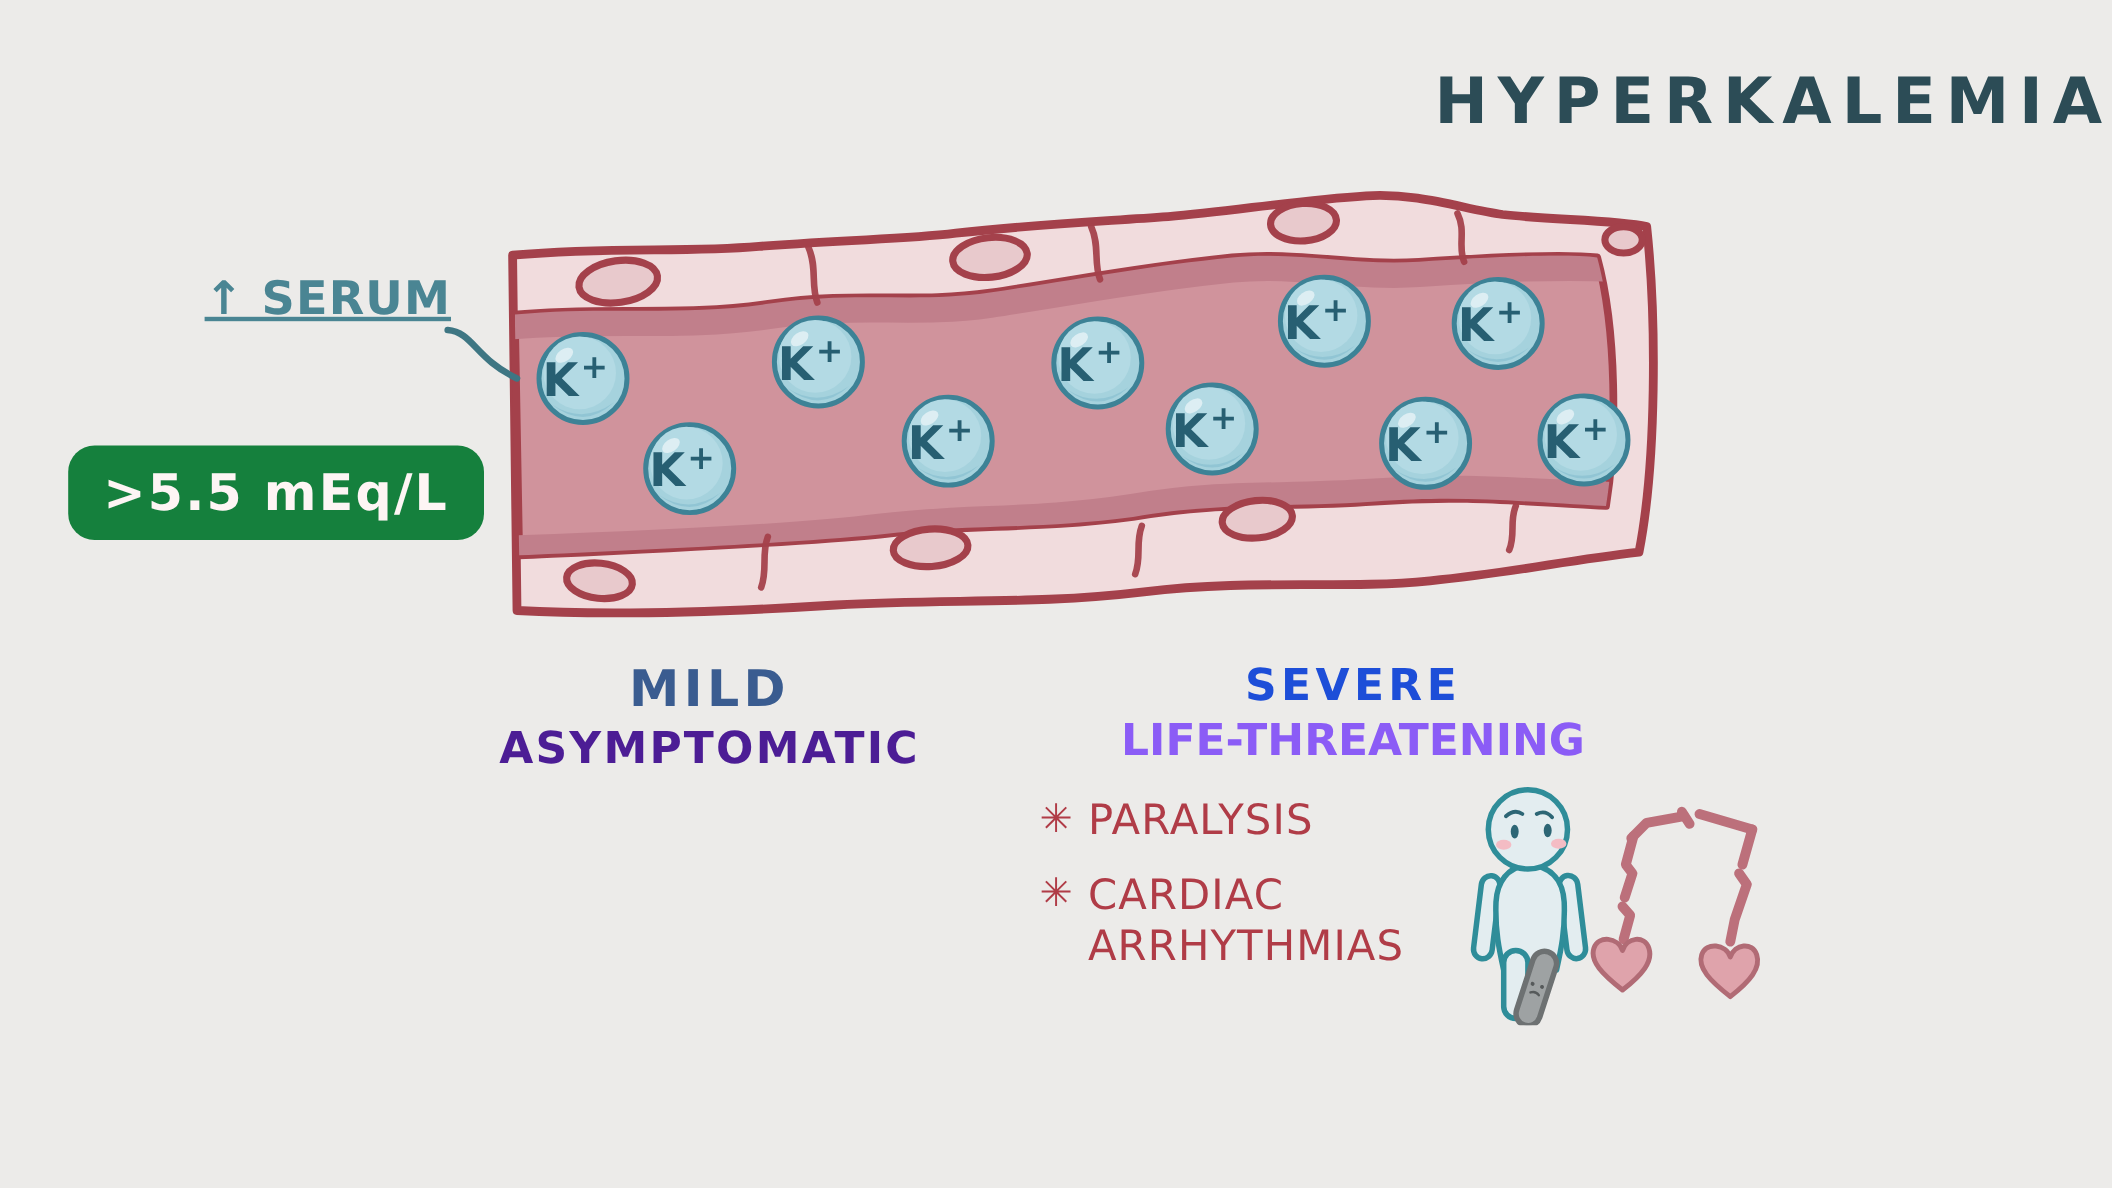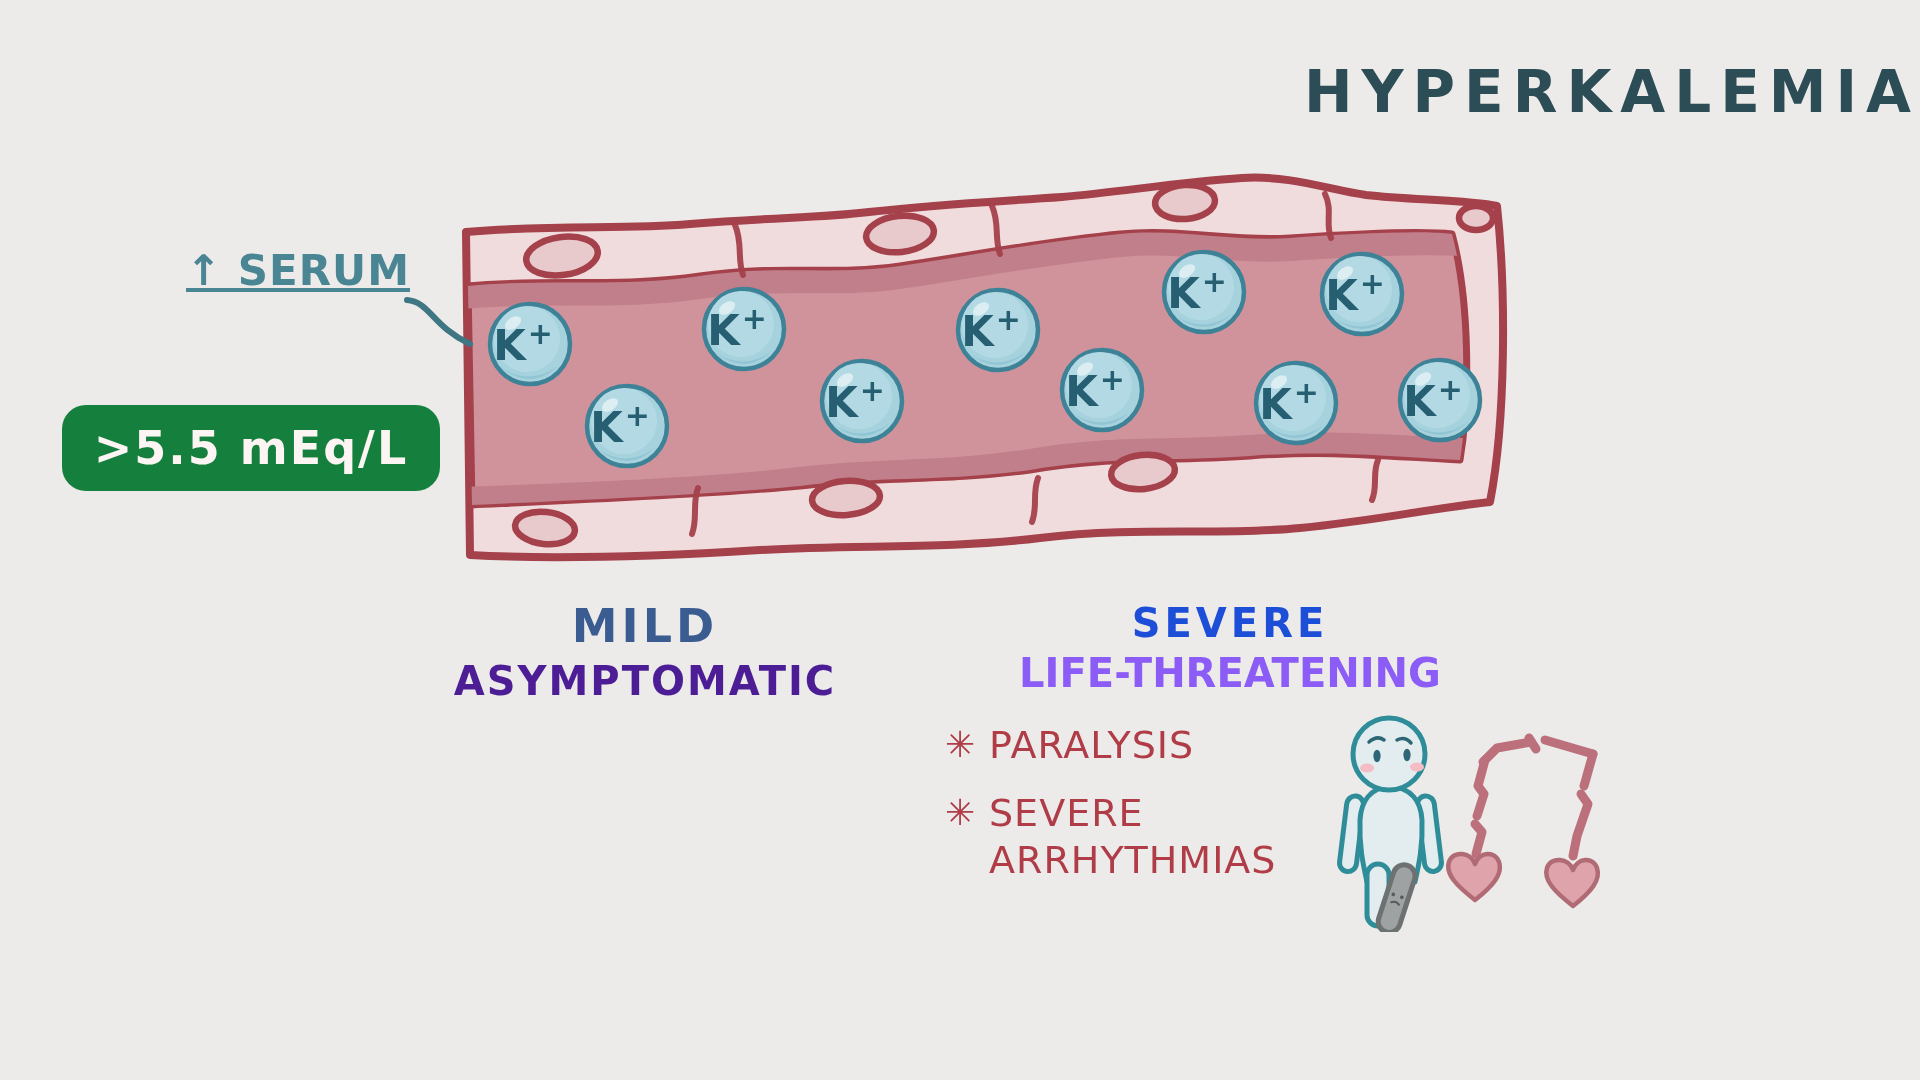--- a/index.html
+++ b/index.html
@@ -222,21 +222,21 @@
     <div class="severe-sub">LIFE-THREATENING</div>
   </div>
 
   <div class="bullet-list">
     <div class="bullet-row">
       <span class="bullet-marker">✳</span>
       <span class="bullet-text">PARALYSIS</span>
     </div>
     <div class="bullet-row">
       <span class="bullet-marker">✳</span>
-      <span class="bullet-text">SEVERE ARRHYTHMIAS</span>
+      <span class="bullet-text">CARDIAC ARRHYTHMIAS</span>
     </div>
   </div>
 
   <svg class="person-icon-svg" width="135" height="220" viewBox="0 0 135 220">
 
     <rect x="22" y="84" width="17" height="76" rx="9" fill="#e3edf0" stroke="#2f8d99" stroke-width="5" transform="rotate(7 30 90)"></rect>
     <rect x="92" y="84" width="17" height="76" rx="9" fill="#e3edf0" stroke="#2f8d99" stroke-width="5" transform="rotate(-7 100 90)"></rect>
 
     <path d="M 65,74 C 45,76 36,90 35,108 C 34,134 38,152 42,170 L 90,170
              C 94,152 98,134 97,108 C 96,90 87,76 65,74 Z" fill="#e3edf0" stroke="#2f8d99" stroke-width="5" stroke-linejoin="round"></path>

